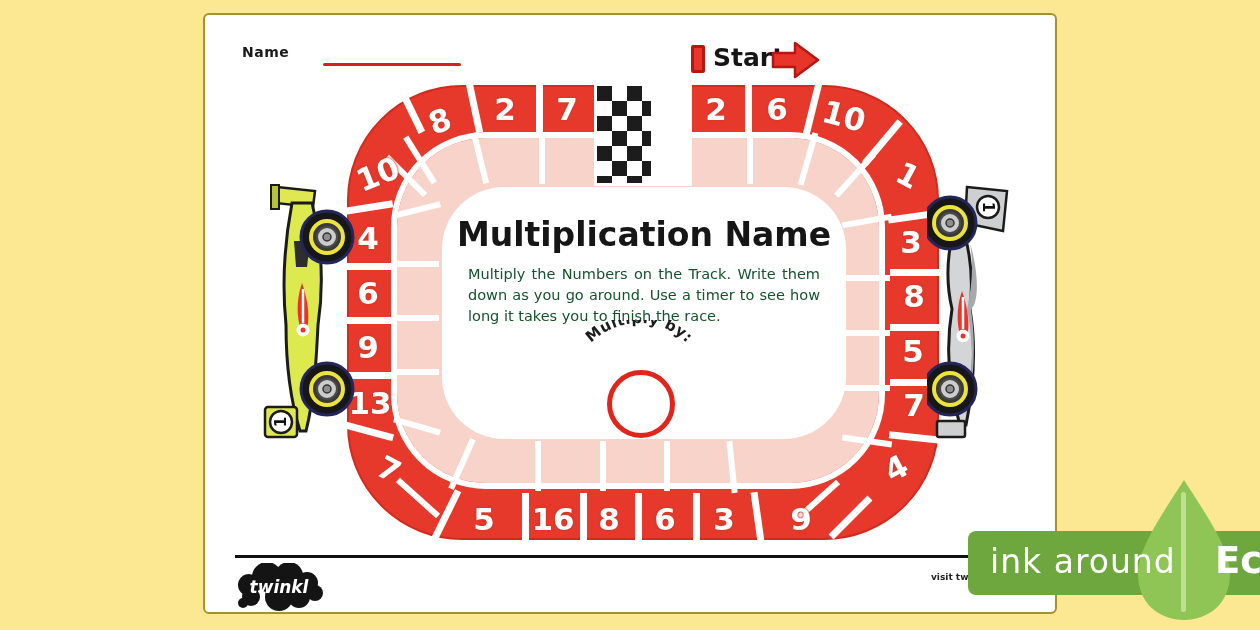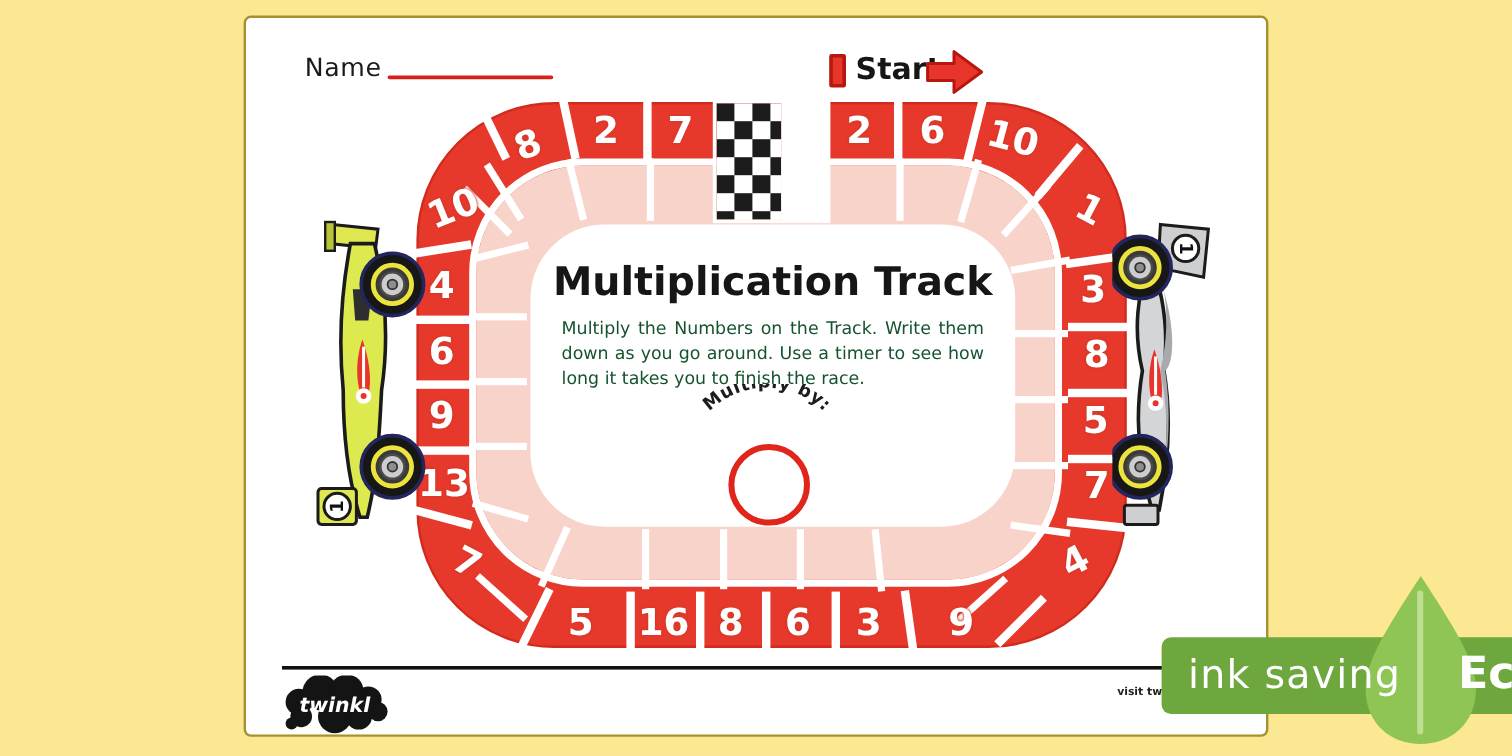--- a/index.html
+++ b/index.html
@@ -4,21 +4,21 @@
 <style>
   html,body{margin:0;padding:0;}
   body{width:1260px;height:630px;position:relative;overflow:hidden;
        background:#fce892;font-family:"DejaVu Sans",sans-serif;}
 
   
   .page{position:absolute;left:203px;top:13px;width:854px;height:601px;
         background:#fff;border:2px solid #a5922f;border-radius:6px;box-sizing:border-box;}
 
   
-  .name-label{position:absolute;left:49px;top:29px;font-size:21px;font-weight:normal;color:#1a1a1a;letter-spacing:.5px;}
+  .name-label{position:absolute;left:37px;top:29px;font-size:14px;font-weight:bold;color:#1a1a1a;letter-spacing:.5px;}
   .name-line{position:absolute;left:118px;top:48px;width:138px;height:3px;background:#d6201a;border-radius:2px;}
 
   
   .start-rect{position:absolute;left:486px;top:30px;width:14px;height:28px;background:#e8352b;border:3px solid #b7170e;border-radius:2px;box-sizing:border-box;}
   .start-label{position:absolute;left:508px;top:28px;font-size:25px;font-weight:bold;color:#161616;}
   .start-arrow{position:absolute;left:566px;top:25px;}
 
   
   .track{position:absolute;left:142px;top:70px;width:592px;height:455px;}
   .lane-red{position:absolute;inset:0;background:#e6392c;border-radius:115px;border:2px solid #d12b1e;box-sizing:border-box;}
@@ -152,21 +152,21 @@
     <span class="num" style="left:23px;top:318px">13</span>
     <span class="num" style="left:21px;top:262px">9</span>
     <span class="num" style="left:21px;top:208px">6</span>
     <span class="num" style="left:21px;top:153px">4</span>
     <span class="num" style="left:31px;top:89px;--r:-22deg">10</span>
     <span class="num" style="left:93px;top:36px;--r:-20deg">8</span>
     <span class="num" style="left:158px;top:24px">2</span>
     <span class="num" style="left:220px;top:24px">7</span>
 
     <div class="infield">
-      <div class="infield-title">Multiplication Track</div>
+      <div class="infield-title">Multiplication Name</div>
       <div class="infield-text">Multiply the Numbers on the Track. Write them down as you go around. Use a timer to see how long it takes you to finish the race.</div>
     </div>
 
     <div class="mult-circle"></div>
     <svg class="mult-arc" width="170" height="80" viewBox="0 0 170 80">
       <defs>
           <path id="mbArc" d="M 18,70 A 67 67 0 0 1 152,70" fill="none"></path>
         </defs>
       <text font-size="15" font-weight="bold" fill="#1c1c1c" letter-spacing="0.5">
         <textPath href="#mbArc" startOffset="50%" text-anchor="middle">Multiply by:</textPath>
@@ -241,14 +241,14 @@
     <text x="48" y="30" text-anchor="middle" font-size="17" font-weight="bold" font-style="italic" fill="#fff">twinkl</text>
   </svg>
   <span class="visit">visit twinkl</span>
 </div>
 
 <div class="eco-rect"></div>
 <svg class="eco-leaf" width="116" height="150" viewBox="0 0 116 150">
   <path d="M58,4 C84,44 104,74 104,98 C104,128 82,144 58,144 C34,144 12,128 12,98 C12,74 32,44 58,4 Z" fill="#8fc554"></path>
 </svg>
 <div class="eco-stem"></div>
-<span class="eco-ink">ink saving</span>
+<span class="eco-ink">ink around</span>
 <span class="eco-word">Eco</span>
 
 </body></html>

